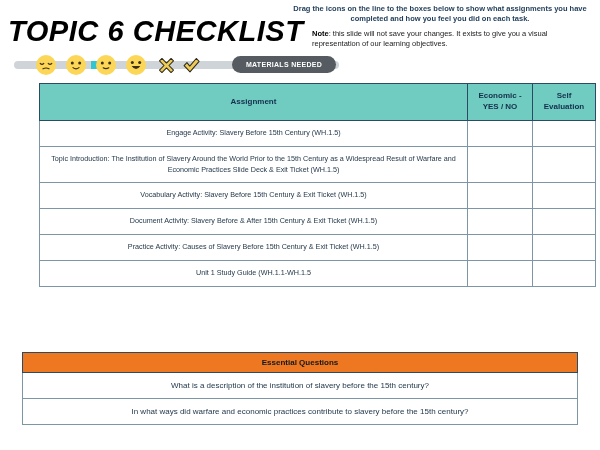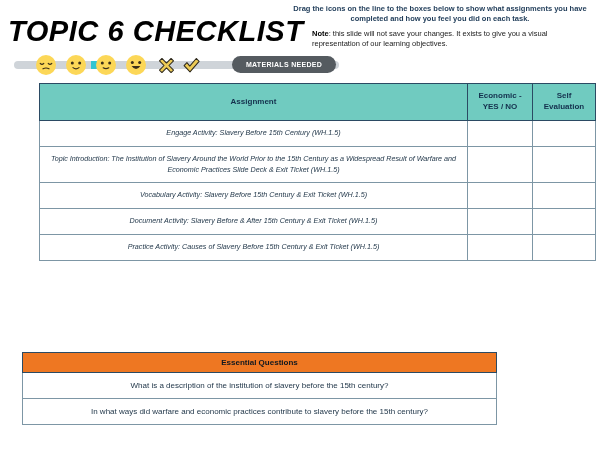--- a/index.html
+++ b/index.html
@@ -136,29 +136,29 @@
 
   #assign-table tbody td {
     background: #ffffff;
     font-size: 7.2px;
     color: #1d3346;
     text-align: center;
     line-height: 1.5;
     padding: 3px 6px;
     vertical-align: middle;
   }
-  #assign-table tbody tr { height: 26px; font-style: italic; }
+  #assign-table tbody tr { height: 26px; }
   #assign-table tbody tr.tall { height: 36px; }
   #assign-table tbody td.cell-blank { padding: 0; }
 
   
   #eq-table {
     position: absolute;
     left: 22px; top: 352px;
-    width: 475px;
+    width: 556px;
     border-collapse: collapse;
     table-layout: fixed;
   }
   #eq-table th {
     background: #ee7722;
     color: #101820;
     font-size: 8px;
     font-weight: bold;
     text-align: center;
     height: 20px;
@@ -275,20 +275,25 @@
         <tr>
           <td>Document Activity: Slavery Before &amp; After 15th Century &amp; Exit Ticket (WH.1.5)</td>
           <td class="cell-blank"></td>
           <td class="cell-blank"></td>
         </tr>
         <tr>
           <td>Practice Activity: Causes of Slavery Before 15th Century &amp; Exit Ticket (WH.1.5)</td>
           <td class="cell-blank"></td>
           <td class="cell-blank"></td>
         </tr>
+        <tr>
+          <td>Unit 1 Study Guide (WH.1.1-WH.1.5</td>
+          <td class="cell-blank"></td>
+          <td class="cell-blank"></td>
+        </tr>
       </tbody>
   </table>
 
   <table id="eq-table">
     <thead>
       <tr>
         <th>Essential Questions</th>
       </tr>
     </thead>
     <tbody id="eq-body">

